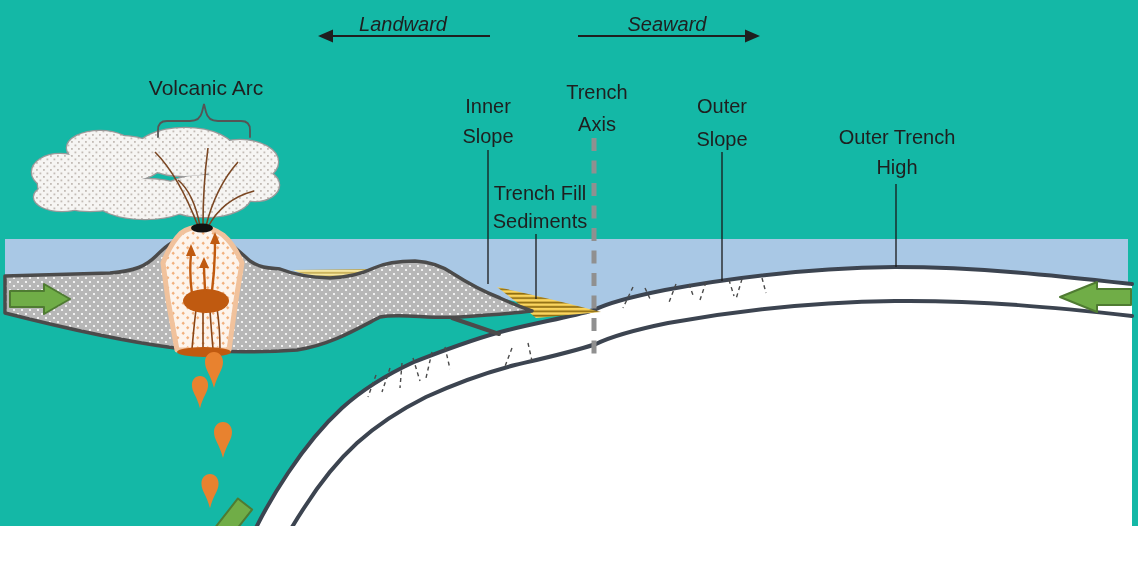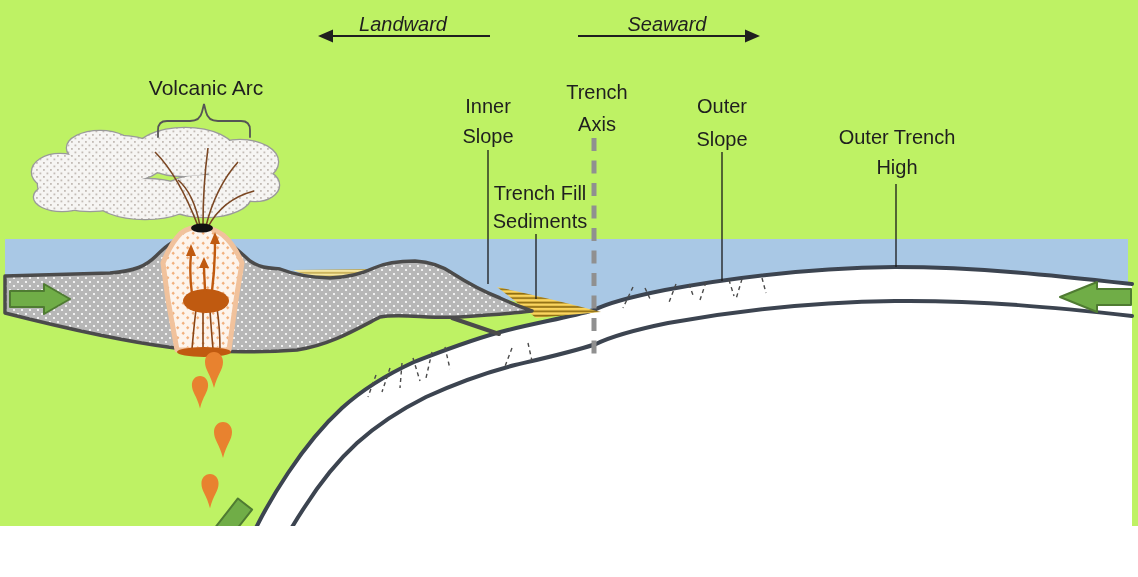--- a/index.html
+++ b/index.html
@@ -4,21 +4,21 @@
 <style>
   :root{
     --water:#a9c8e5; --plate:#b7b7b7; --plate-outline:#4b4b4b;
     --slab:#3c4450; --magma:#e8822f; --magma-dark:#c05a10;
     --arrow-green:#70ad47; --arrow-green-border:#4f7b32;
     --sediment:#fbd55e; --sediment-stripe:#8f6d12;
     --axis-dash:#909090; --volcano-outline:#f1c29c;
     --eruption-line:#7b4723; --text:#1f1f1f; --leader:#1a1a1a;
   }
   html,body{margin:0;padding:0;background:#ffffff;}
-  .stage{width:1138px;height:526px;position:relative;background:#bef264;overflow:hidden;}
+  .stage{width:1138px;height:526px;position:relative;background:#14b8a6;overflow:hidden;}
   svg{display:block;}
   text{font-family:"Liberation Sans","DejaVu Sans",sans-serif;fill:var(--text);}
   .lbl{font-size:20px;}
   .lbl-big{font-size:21px;}
   .dir{font-size:20px;font-style:italic;}
   .water{fill:var(--water);}
   .slab-fill{fill:#ffffff;}
   .slab-line{fill:none;stroke:var(--slab);stroke-width:4;stroke-linecap:round;}
   .gray-fill{fill:url(#dotsGray);}
   .gray-stroke{fill:none;stroke:var(--plate-outline);stroke-width:3.5;stroke-linejoin:round;}

